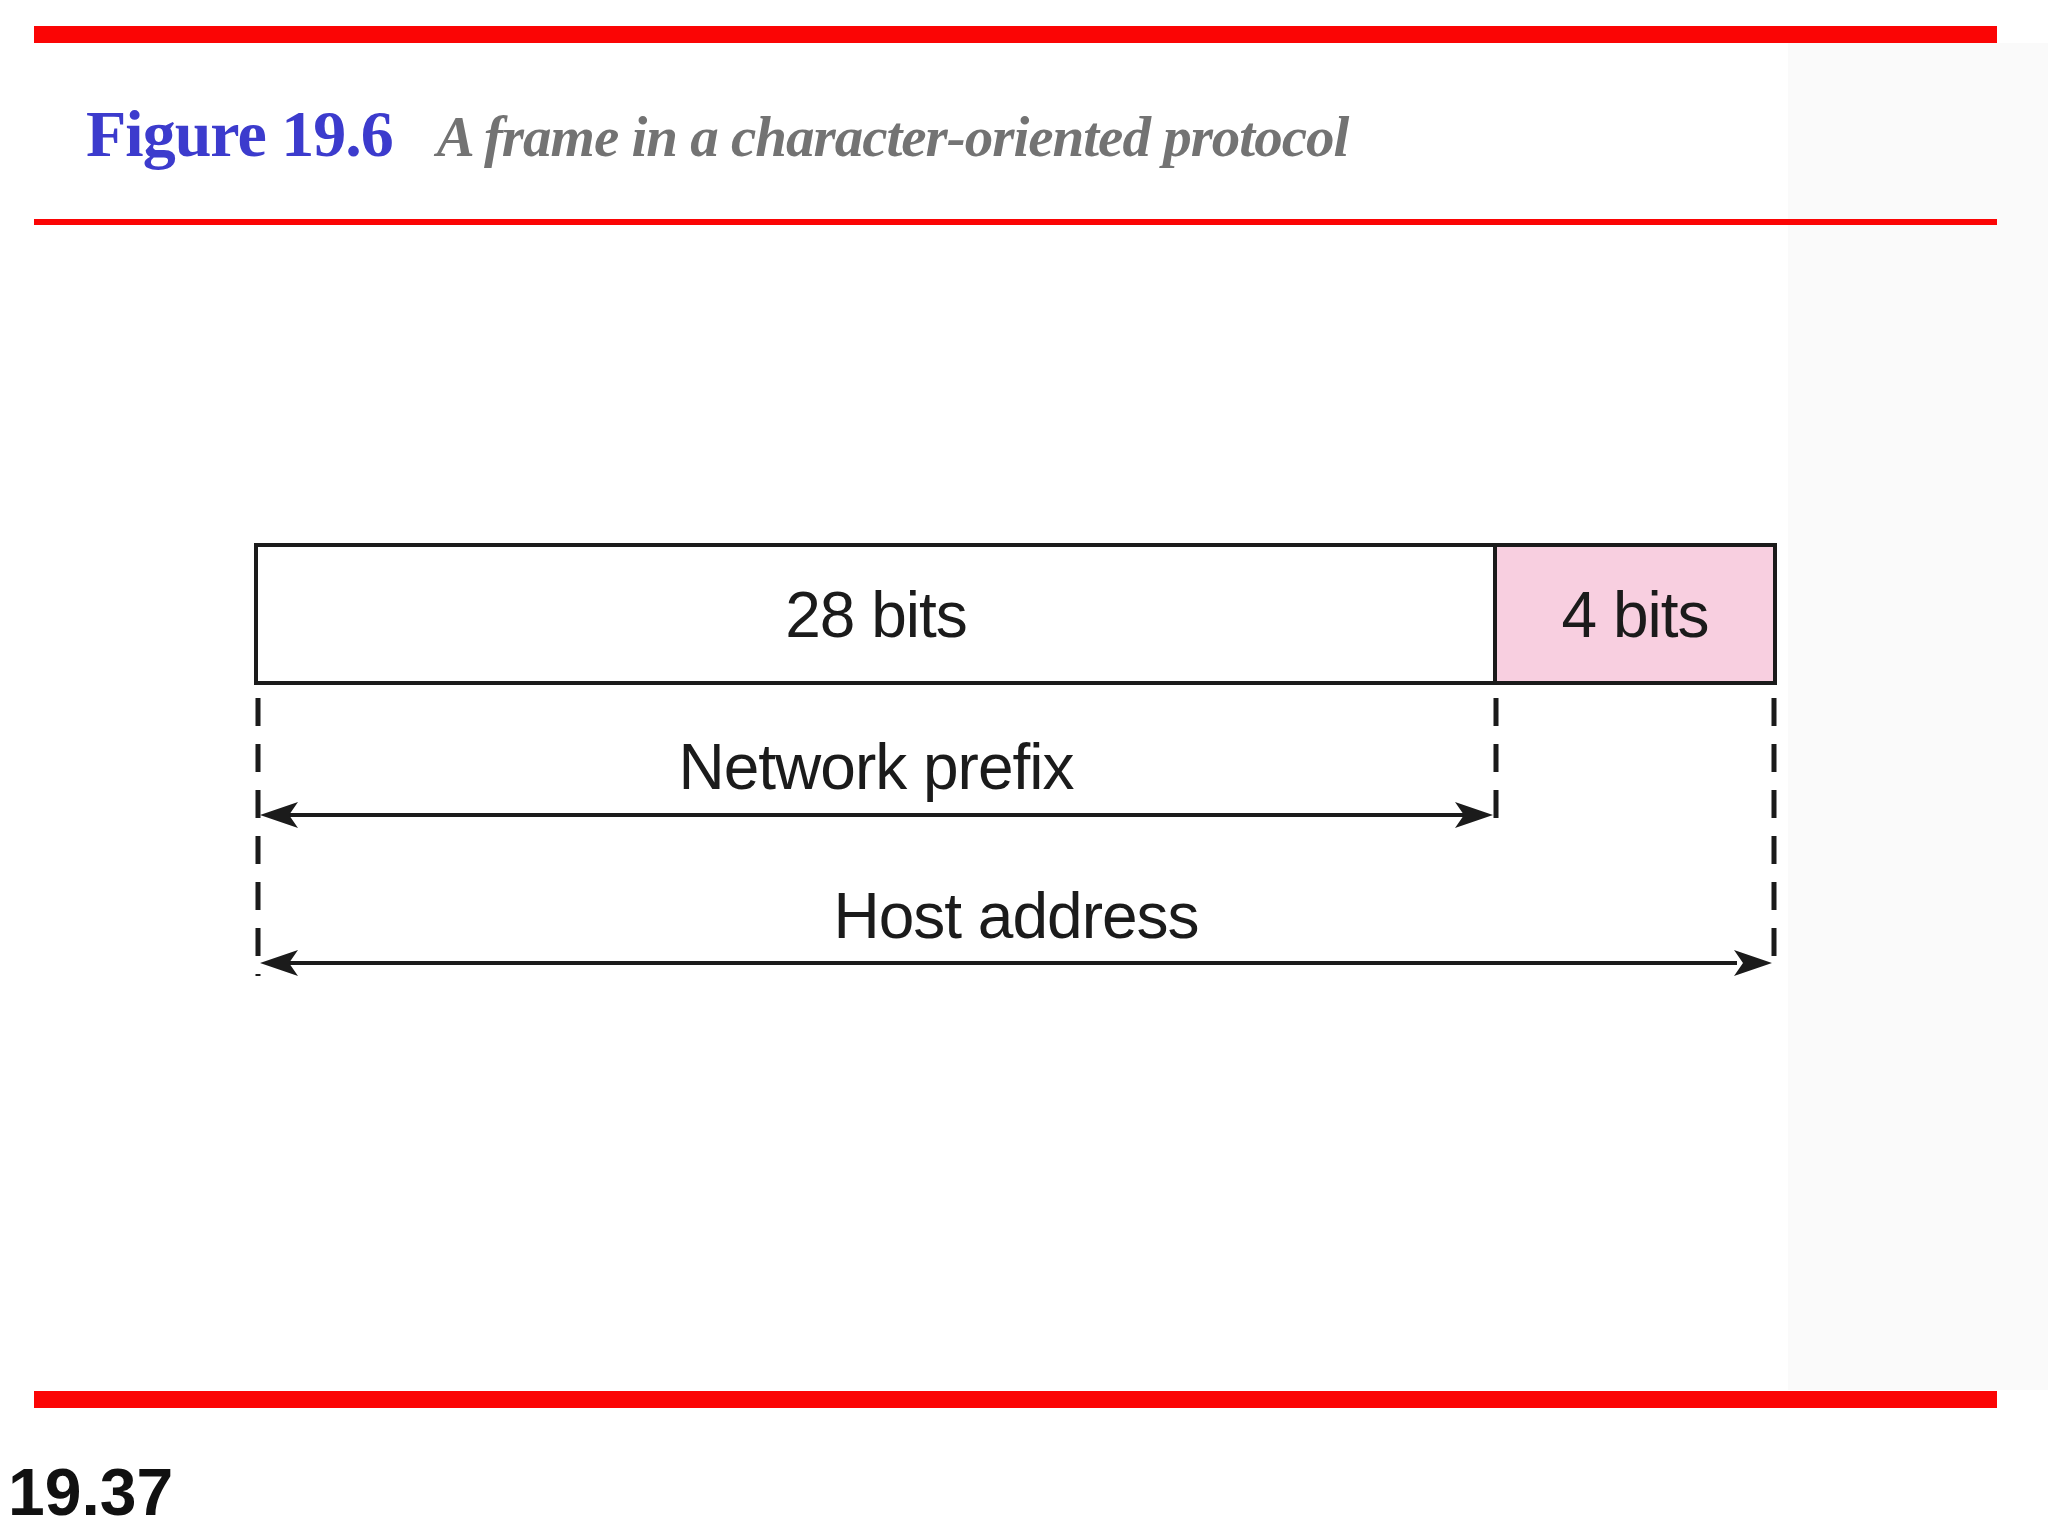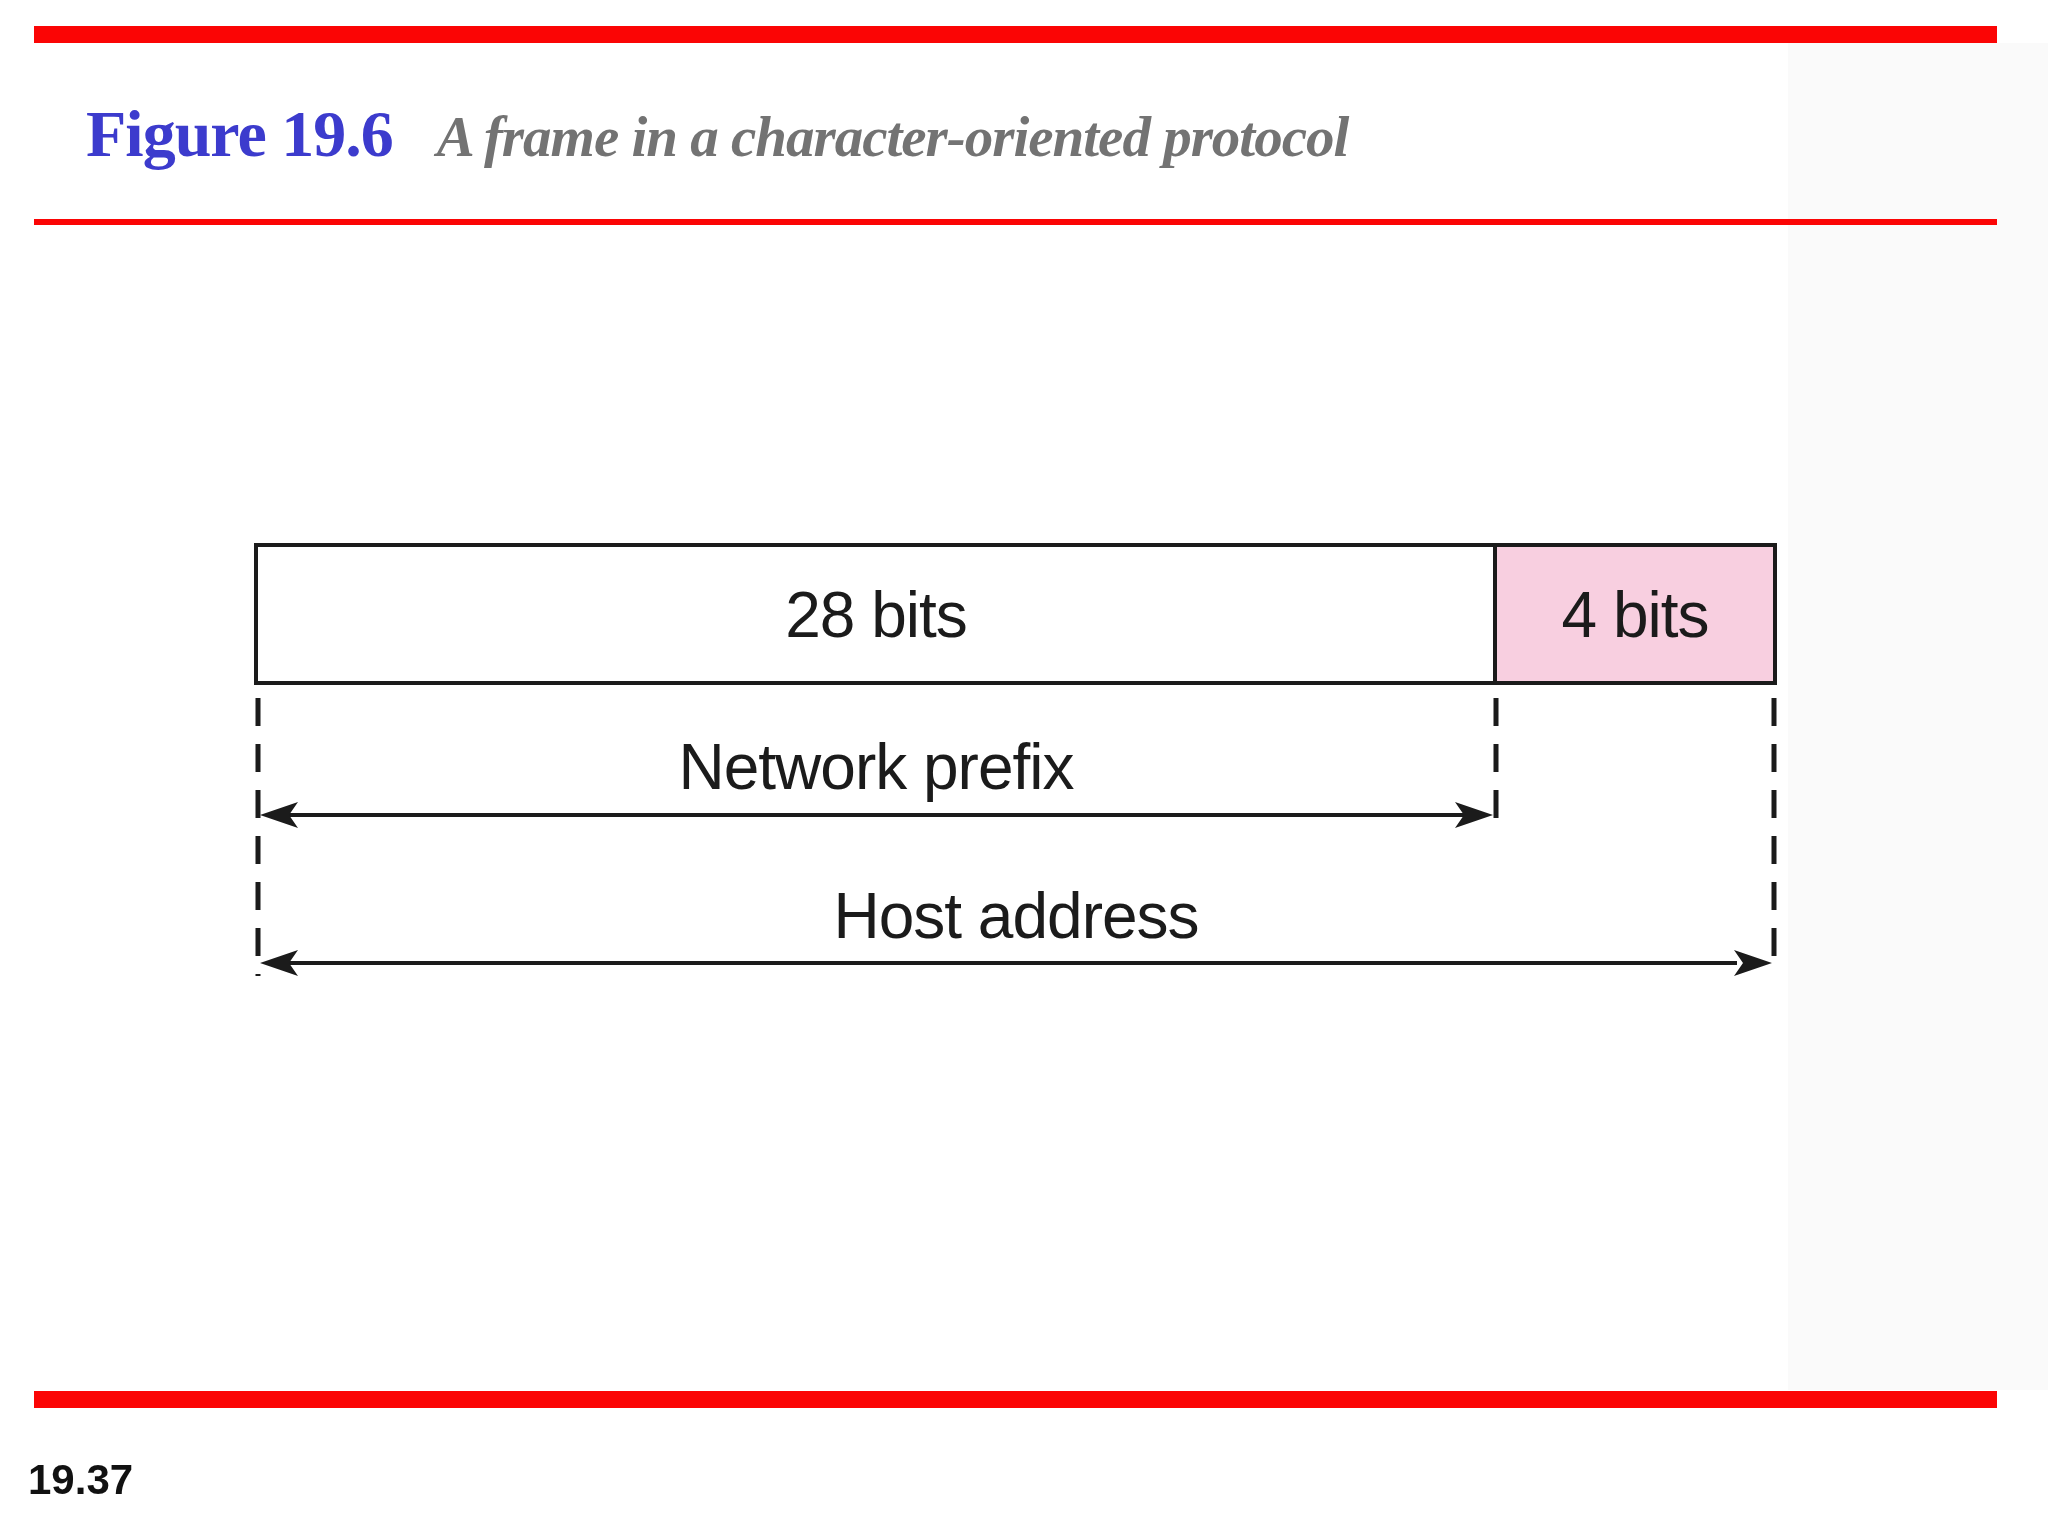--- a/index.html
+++ b/index.html
@@ -32,21 +32,21 @@
     font-weight:bold;font-style:italic;font-size:57px;line-height:1;
     letter-spacing:-1px;color:#737373;margin-left:44px;
   }
   .diagram{position:absolute;left:0;top:0;width:2048px;height:1536px;}
   .diagram text{
     font-family:"Liberation Sans", sans-serif;
     font-size:64px;letter-spacing:-1px;
   }
   .page-number{
     position:absolute;left:8px;top:1459px;
-    font-weight:bold;font-size:42px;line-height:1;color:#111111;margin-left:20px;
+    font-weight:bold;font-size:66px;line-height:1;color:#111111;
   }
 </style>
 </head>
 <body>
 
 <div class="slide">
 
   <div class="right-band"></div>
 
   <div class="bar top" style="background-color: rgb(251, 5, 5);"></div>

